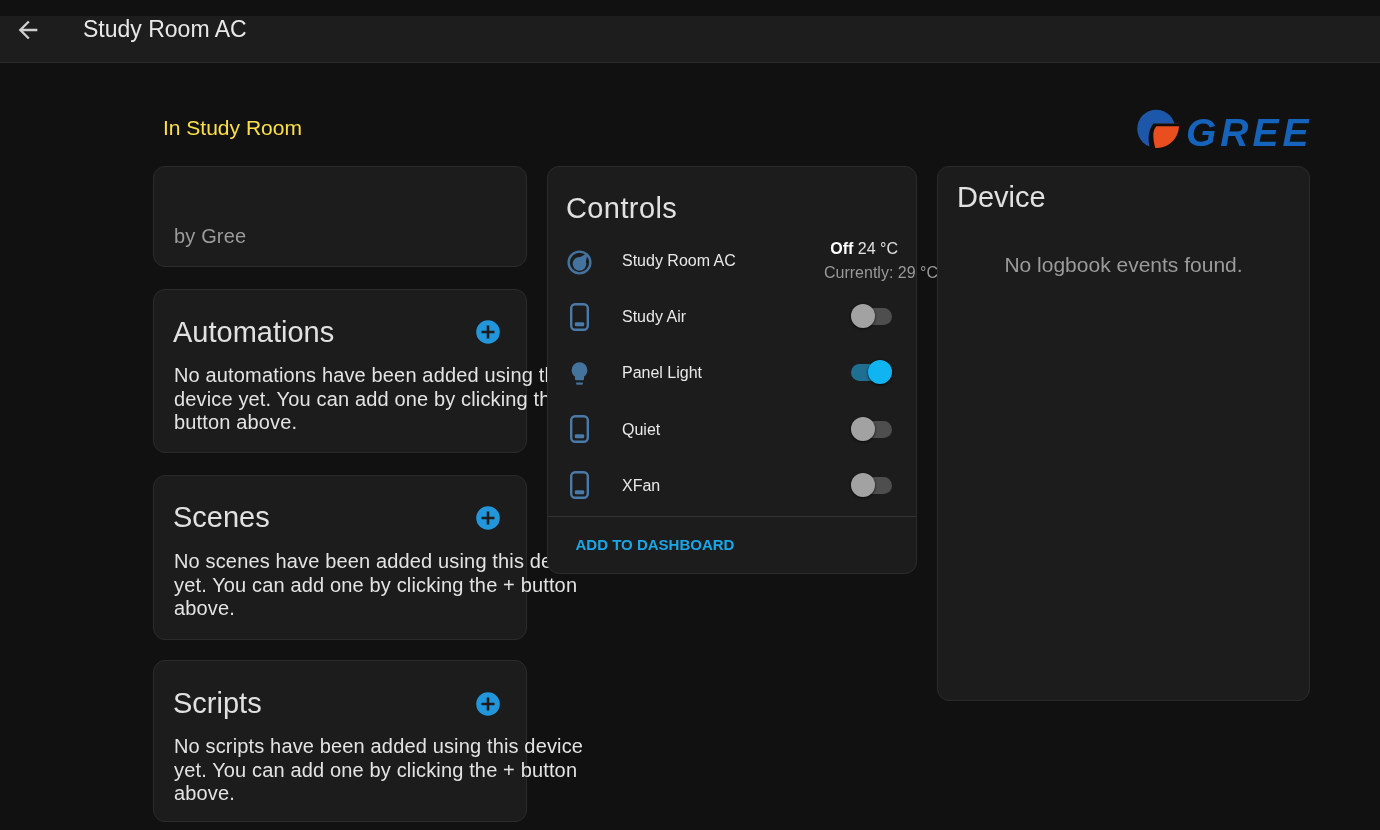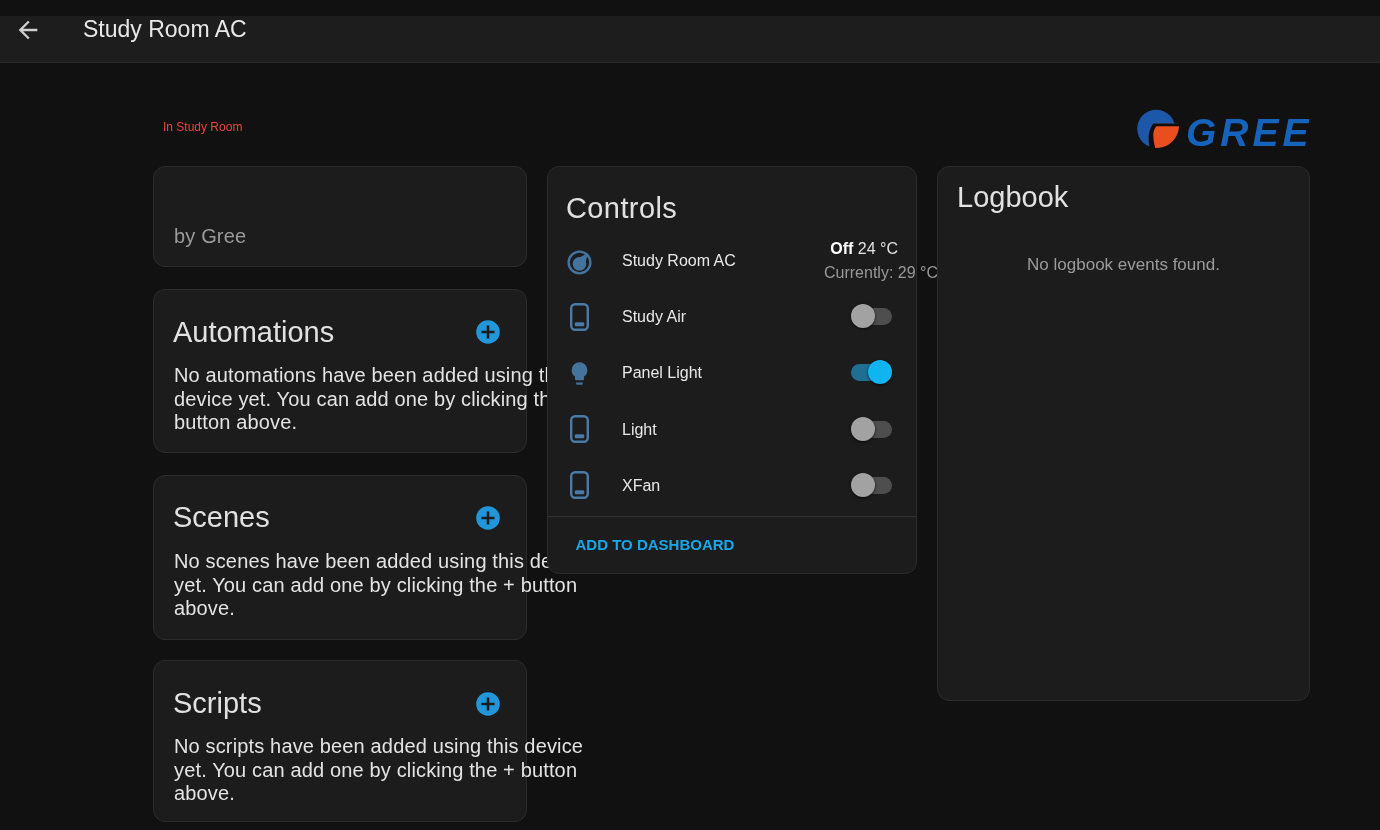--- a/index.html
+++ b/index.html
@@ -30,21 +30,21 @@
 </head>
 <body>
 <div id="stage">
 
   <div class="abs" id="hdr"></div>
   <svg class="abs" style="left:14px;top:0px" width="28" height="28" viewBox="0 0 24 24">
     <path fill="#cfcfcf" d="M20,11v2H7.83l5.59,5.59L12,20l-8,-8 8,-8 1.41,1.41L7.83,11H20z"></path>
   </svg>
   <div class="abs" id="hdr-title">Study Room AC</div>
 
-  <div class="abs" style="left:163px;top:103px;font-size:12px;line-height:17px;color:#ef4444">In Study Room</div>
+  <div class="abs" style="left:163px;top:103px;font-size:21px;line-height:17px;color:#fde047">In Study Room</div>
 
   <svg class="abs" style="left:1134px;top:92px" width="182" height="46" viewBox="0 0 182 46">
     <circle cx="22.2" cy="20.7" r="19" fill="#1d57a9"></circle>
     <path d="M21,15.7 L45,15.7 C45.5,24 41.5,32.5 34,36.9 C28.6,40 22,40.6 16.6,39.3 C14.8,31 15.9,22 21,15.7 Z" fill="#e94e1f"></path>
     <path d="M19.5,15.6 L45.8,15.6 L45.8,18.3 L22.3,18.3 C20.2,20.8 19.2,24 19.3,27.5 C19.4,31.5 20.0,35.5 21.3,40.2 L15.9,40.2 C13.4,30.5 14.6,21.5 19.5,15.6 Z" fill="#0e0e0e"></path>
     <text x="52" y="37.6" font-size="39" font-weight="bold" font-style="italic" letter-spacing="4" fill="#1563bb">GREE</text>
   </svg>
 
   <div class="abs card" style="left:153px;top:150px;width:374px;height:101px"></div>
   <div class="abs para grey" style="left:174px;top:209px">by Gree</div>
@@ -101,35 +101,35 @@
   <div class="abs rowlabel" style="left:622px;top:348px">Panel Light</div>
   <div class="abs tg on" style="left:850.5px;top:344px">
       <div class="track"></div>
       <div class="knob"></div>
     </div>
 
   <svg class="abs" style="left:570px;top:399px" width="19" height="28" viewBox="0 0 19 28">
     <rect x="1.2" y="1.2" width="16.6" height="25.6" rx="4" fill="none" stroke="#4a7aa8" stroke-width="2.4"></rect>
     <rect x="4.8" y="19.2" width="9.4" height="4" rx="1.2" fill="#4a7aa8"></rect>
   </svg>
-  <div class="abs rowlabel" style="left:622px;top:405px">Light</div>
+  <div class="abs rowlabel" style="left:622px;top:405px">Quiet</div>
   <div class="abs tg off" style="left:850.5px;top:401px">
       <div class="track"></div>
       <div class="knob"></div>
     </div>
 
   <svg class="abs" style="left:570px;top:455px" width="19" height="28" viewBox="0 0 19 28">
     <rect x="1.2" y="1.2" width="16.6" height="25.6" rx="4" fill="none" stroke="#4a7aa8" stroke-width="2.4"></rect>
     <rect x="4.8" y="19.2" width="9.4" height="4" rx="1.2" fill="#4a7aa8"></rect>
   </svg>
   <div class="abs rowlabel" style="left:622px;top:461px">XFan</div>
   <div class="abs tg off" style="left:850.5px;top:457px">
       <div class="track"></div>
       <div class="knob"></div>
     </div>
 
   <div class="abs" style="left:548px;top:500px;width:368px;height:1px;background:#333333"></div>
   <div class="abs" style="left:575.5px;top:521px;font-size:15px;line-height:15px;font-weight:bold;letter-spacing:0px;color:#1aa7e8">ADD TO DASHBOARD</div>
 
   <div class="abs card" style="left:937px;top:150px;width:373px;height:535px"></div>
-  <div class="abs ctitle" style="left:957px;top:165px">Logbook</div>
-  <div class="abs" style="left:937px;top:238.5px;width:373px;text-align:center;font-size:17px;line-height:20px;color:#9b9b9b">No logbook events found.</div>
+  <div class="abs ctitle" style="left:957px;top:165px">Device</div>
+  <div class="abs" style="left:937px;top:238.5px;width:373px;text-align:center;font-size:21px;line-height:20px;color:#9b9b9b">No logbook events found.</div>
 </div>
 
 </body></html>

